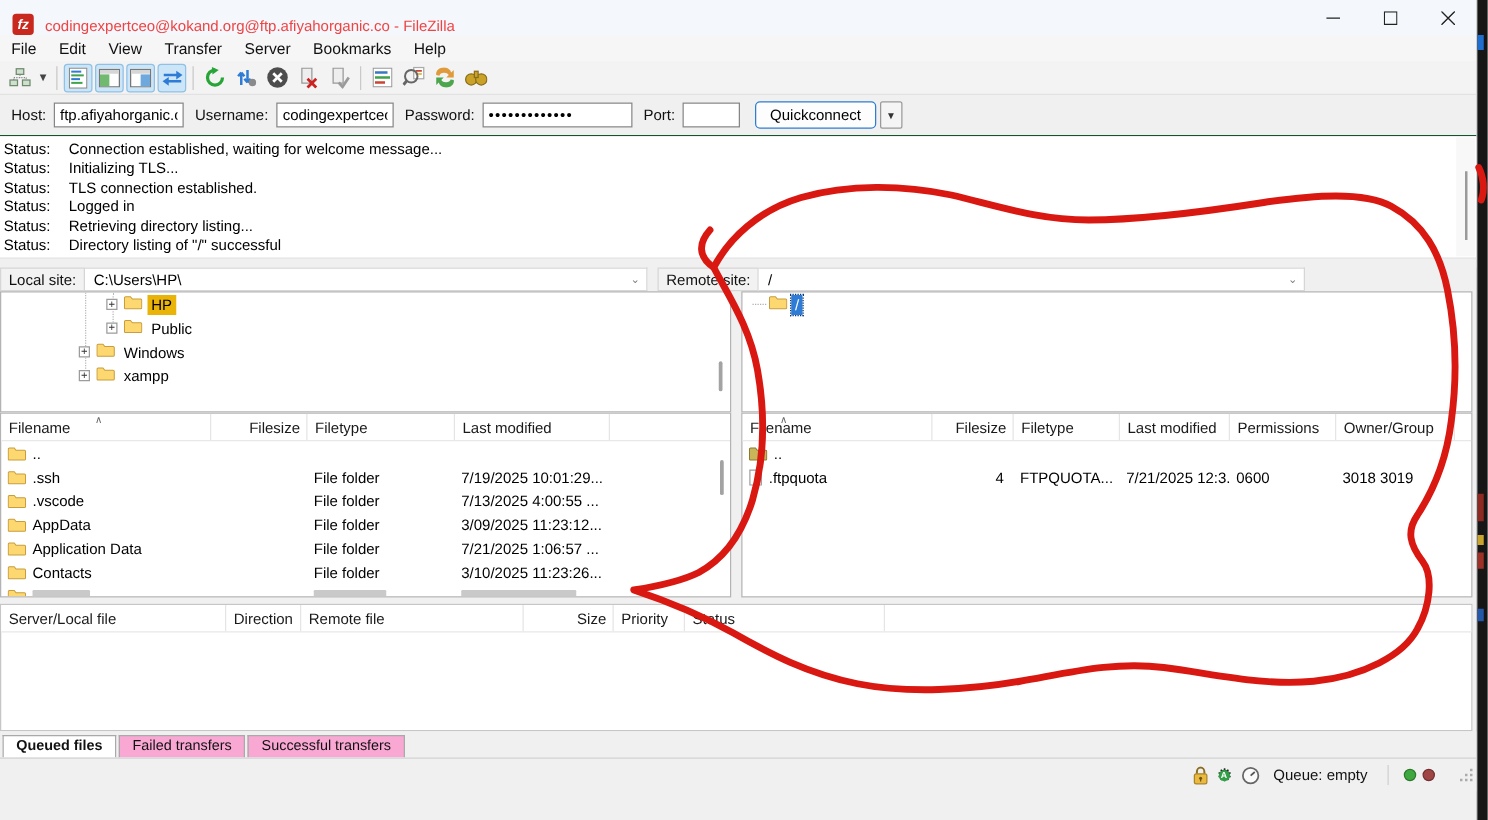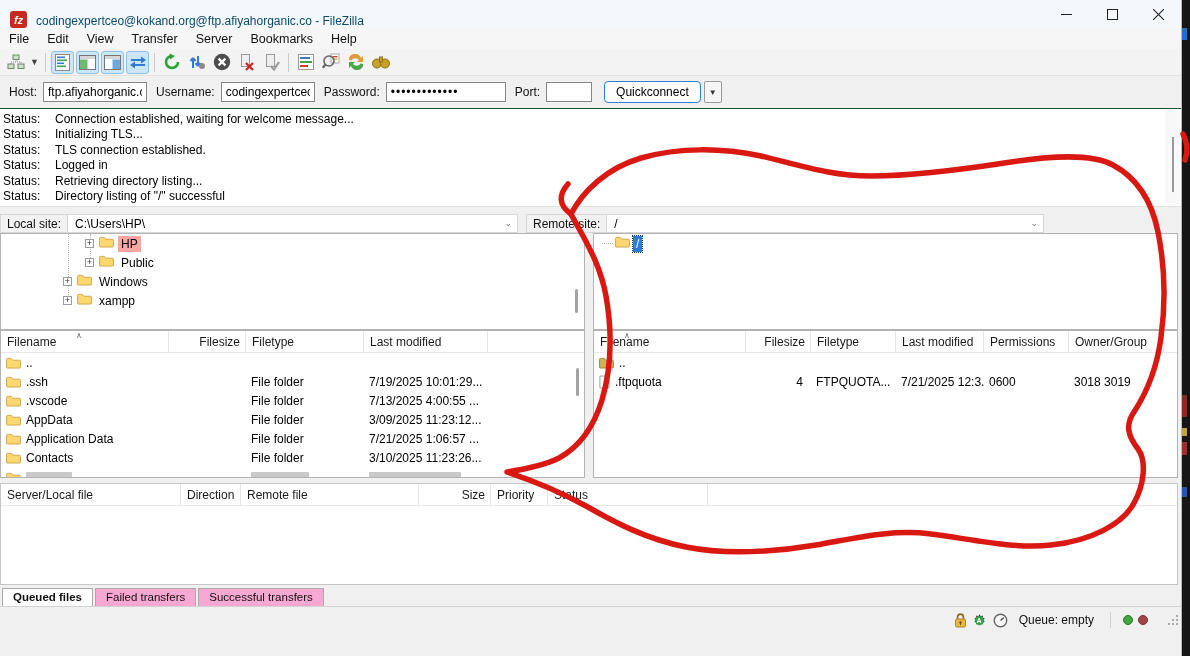--- a/index.html
+++ b/index.html
@@ -5,21 +5,21 @@
   *{box-sizing:border-box;margin:0;padding:0}
   body{width:1190px;height:656px;position:relative;overflow:hidden;background:#141414;
        font-family:"Liberation Sans",sans-serif;-webkit-font-smoothing:antialiased}
   .window{position:absolute;left:0;top:0;width:1182px;height:656px;background:#f0f0f0;
           display:flex;flex-direction:column;border-right:1px solid #b9b9b9}
   
   .titlebar{height:28px;background:#f4f7fb;display:flex;align-items:flex-end;flex:0 0 auto}
   .app-icon{width:17px;height:17px;background:#c8281e;border-radius:3px;margin:0 9px 0 10px;
             color:#fff;font-weight:bold;font-style:italic;font-size:11px;display:flex;
             align-items:center;justify-content:center;flex:0 0 auto}
-  .title-text{font-size:12px;color:#0c4a6e;white-space:nowrap}
+  .title-text{font-size:12px;color:#ef4444;white-space:nowrap}
   .win-controls{margin-left:auto;display:flex;height:100%}
   .win-btn{width:46px;height:100%;display:flex;align-items:center;justify-content:center;color:#222}
   
   .menubar{height:21px;background:#f6f6f6;display:flex;align-items:center;font-size:12.5px;color:#111}
   .menu-item{padding:0 9px;height:100%;display:flex;align-items:center;cursor:default}
   
   .toolbar{height:27px;background:#f3f3f3;border-bottom:1px solid #e2e2e2;display:flex;
            align-items:center;padding-left:3px}
   .tbtn{width:23px;height:23px;display:flex;align-items:center;justify-content:center;
         border:1px solid transparent;border-radius:3px;margin:0 1px;flex:0 0 auto}
@@ -53,21 +53,21 @@
               align-items:center;padding:0 6px;color:#111;white-space:nowrap;flex:0 0 auto}
   .site-combo{flex:1;background:#fff;border:1px solid #d6d6d6;border-left:none;font-size:12px;
               display:flex;align-items:center;padding:0 7px;position:relative;color:#000}
   .combo-chevron{position:absolute;right:5px;top:3px;color:#777;font-size:9px}
   .tree-band{height:97px;display:flex}
   .pane{width:585px;background:#fff;border:1px solid #b3b3b3;position:relative;overflow:hidden}
   .titem{height:19px;display:flex;align-items:center;font-size:12px;color:#000;position:relative}
   .expand-box{width:9px;height:9px;border:1px solid #9c9c9c;background:#fff;font-size:9px;
               line-height:7px;text-align:center;color:#333;margin-right:5px;flex:0 0 auto;z-index:2}
   .titem .label{padding:1px 3px;white-space:nowrap}
-  .titem .label.hl{background:#fca5a5}
+  .titem .label.hl{background:#eab308}
   .titem .label.sel{background:#2f7cd6;color:#fff;outline:1px dotted #0a3a74}
   .guide{position:absolute;border-left:1px dotted #b9b9b9;width:0;z-index:1}
   .dotstub{width:11px;border-top:1px dotted #b0b0b0;margin-right:2px;flex:0 0 auto}
   .list-band{height:148px;display:flex}
   .lheader{height:22px;display:flex;border-bottom:1px solid #e8e8e8;position:relative;background:#fff}
   .hcell{font-size:12px;color:#1a1a1a;display:flex;align-items:flex-end;padding:0 0 3px 6px;
          border-right:1px solid #e5e5e5;white-space:nowrap;overflow:hidden}
   .hcell.right{justify-content:flex-end;padding-right:5px}
   .sort-caret{position:absolute;top:1px;font-size:8px;color:#666;line-height:8px}
   .frow{height:19px;display:flex;align-items:center;font-size:12px;color:#000}

